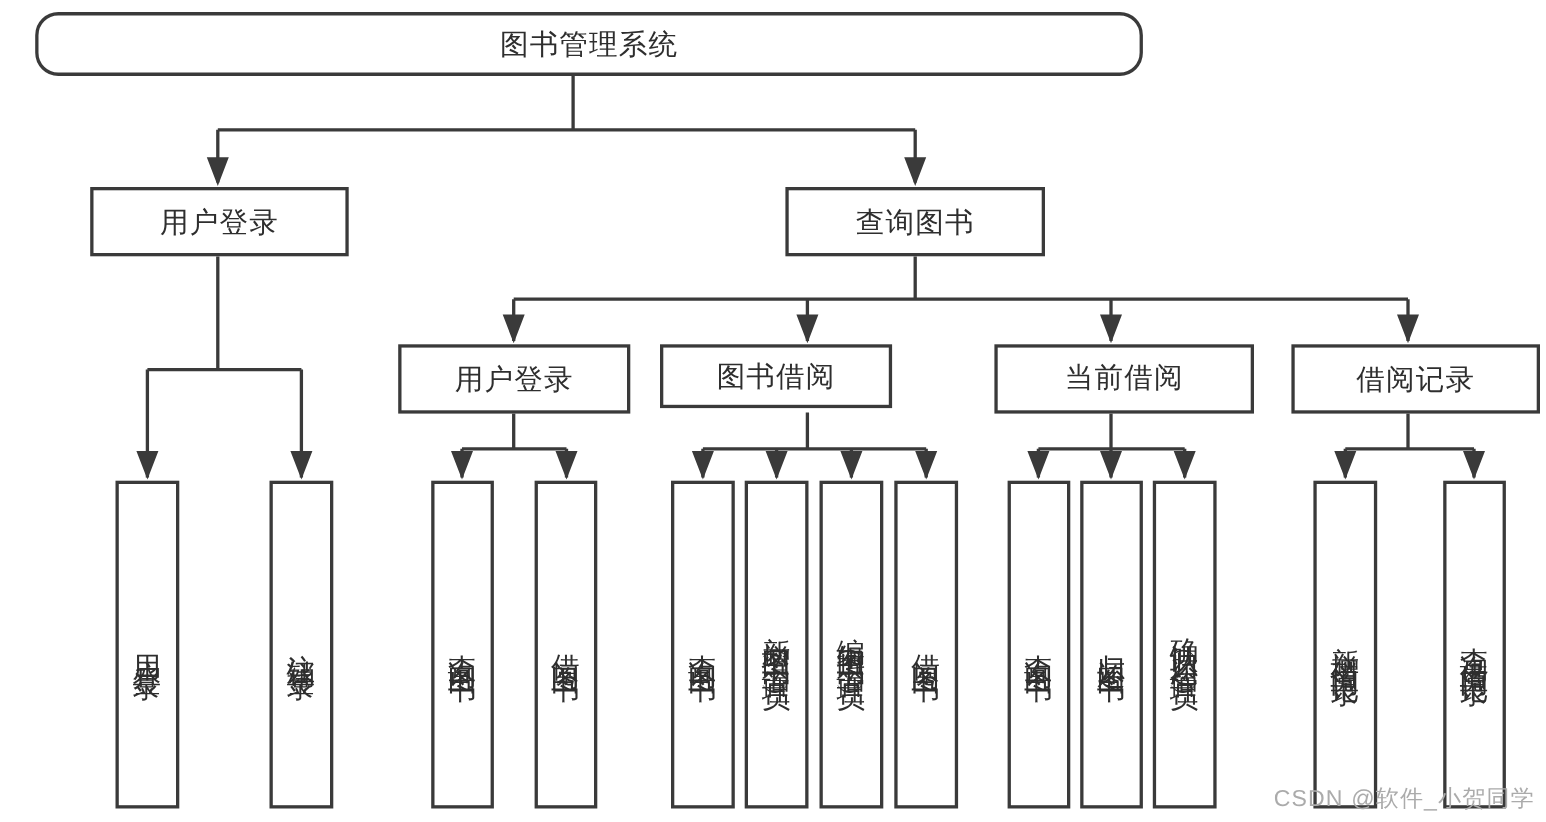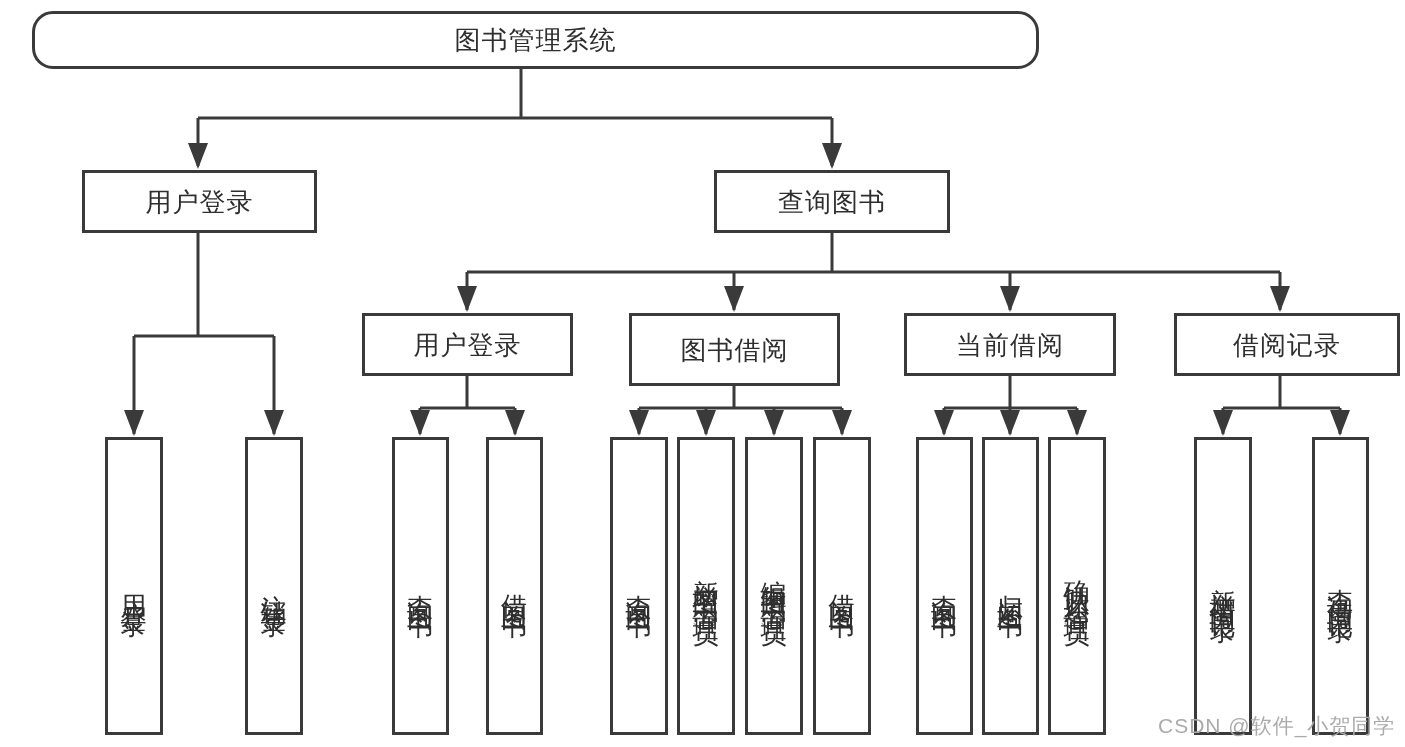--- a/index.html
+++ b/index.html
@@ -90,24 +90,24 @@
   <div class="box h" style="left:82px; top:170px; width:235px; height:63px;">
     <span>用户登录</span>
   </div>
   <div class="box h" style="left:714px; top:170px; width:236px; height:63px;">
     <span>查询图书</span>
   </div>
 
   <div class="box h" style="left:362px; top:313px; width:211px; height:63px;">
     <span>用户登录</span>
   </div>
-  <div class="box h" style="left:629px; top:313px; width:211px; height:73px;">
+  <div class="box h" style="left:600px; top:313px; width:211px; height:58px;">
     <span>图书借阅</span>
   </div>
-  <div class="box h" style="left:904px; top:313px; width:212px; height:63px;">
+  <div class="box h" style="left:904px; top:313px; width:236px; height:63px;font-family:Liberation Mono, monospace;">
     <span>当前借阅</span>
   </div>
   <div class="box h" style="left:1174px; top:313px; width:226px; height:63px;">
     <span>借阅记录</span>
   </div>
 
   <div class="box v" style="left:105px; top:437px; width:58px; height:298px;">
     <span>用户登录</span>
   </div>
   <div class="box v" style="left:245px; top:437px; width:58px; height:298px;">

